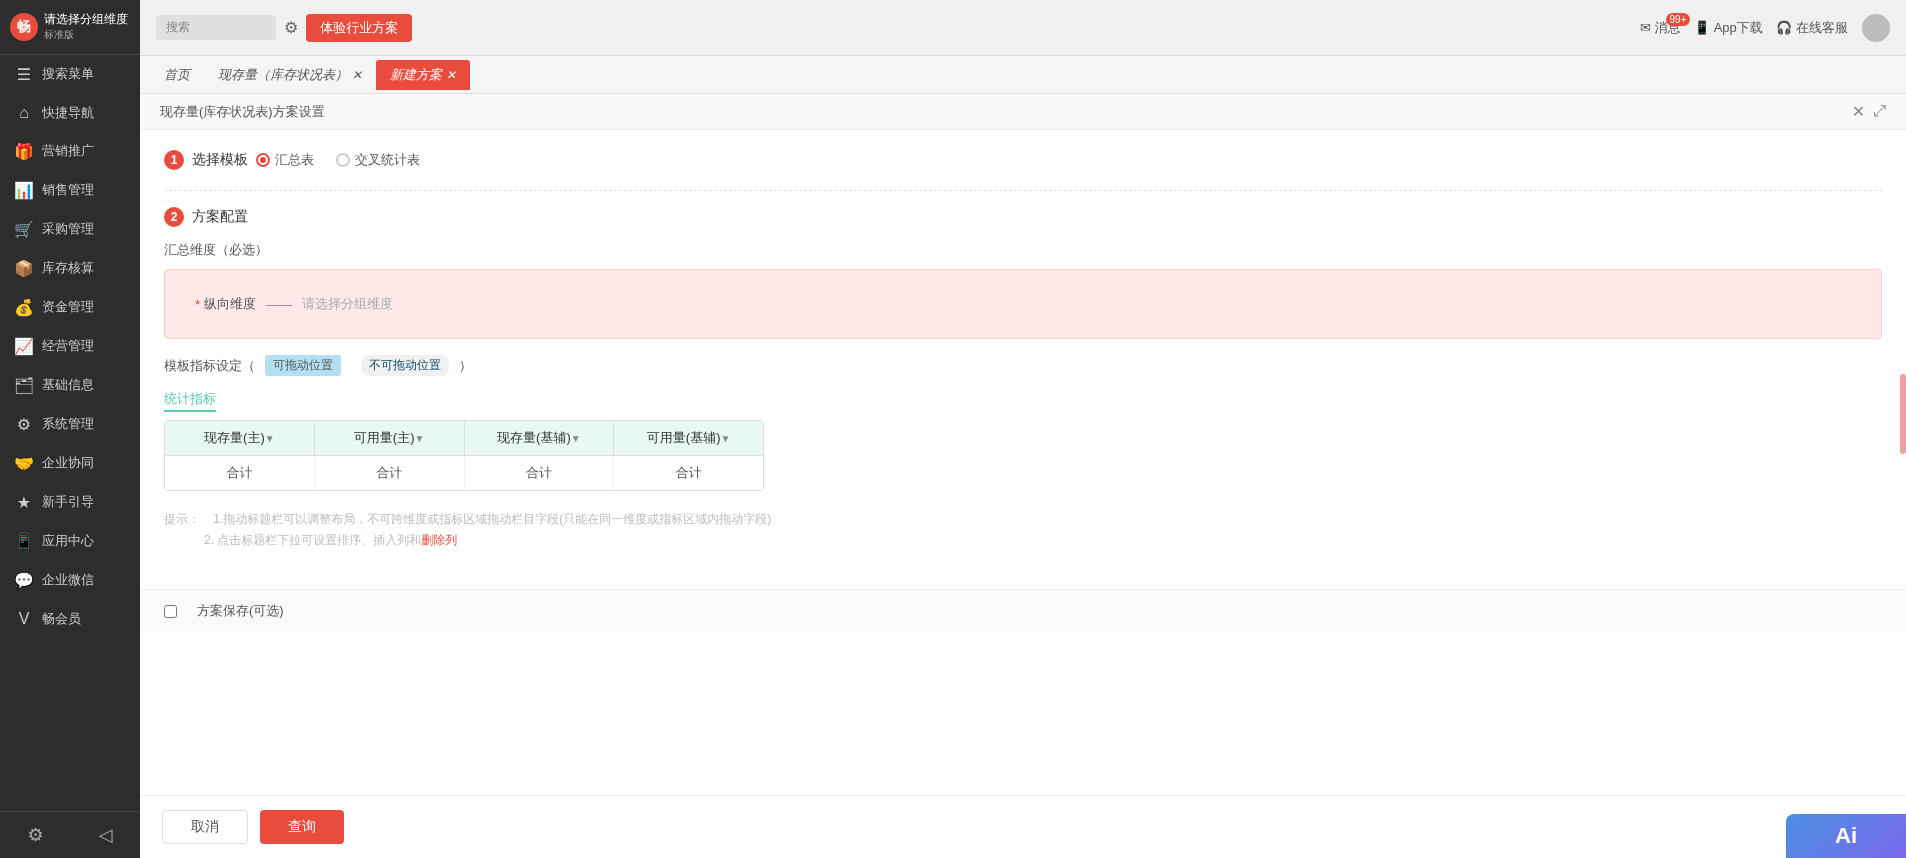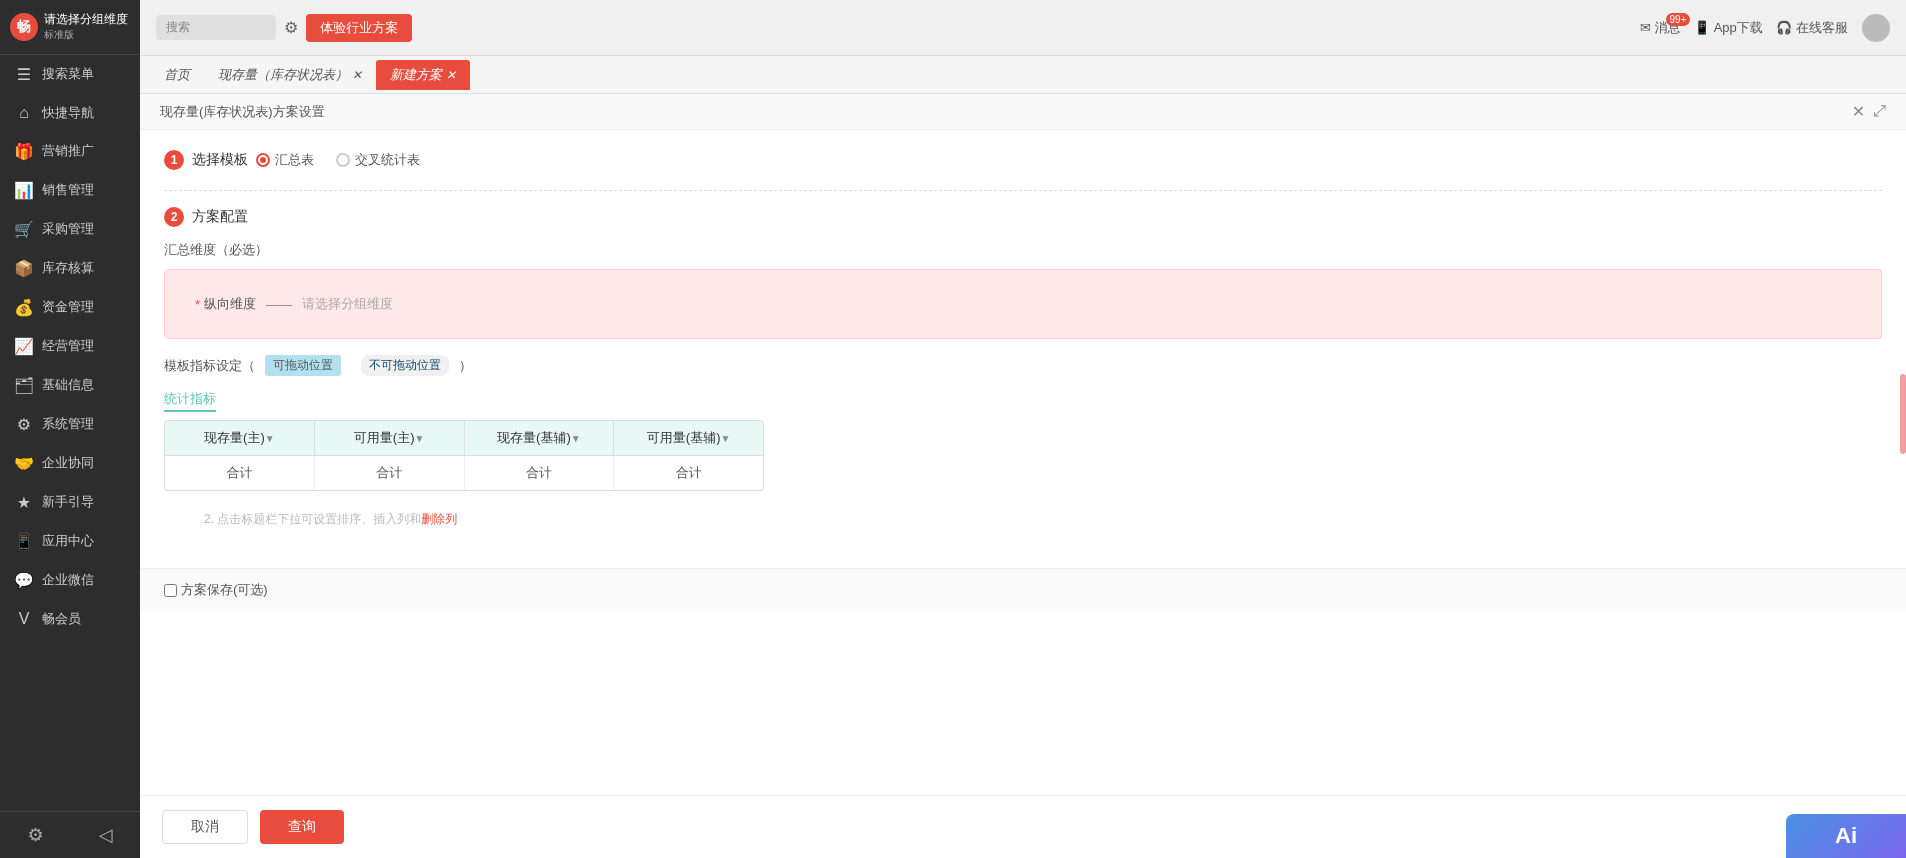--- a/index.html
+++ b/index.html
@@ -263,21 +263,21 @@
     
     .tips-section { margin-top: 20px; }
     .tip-item { font-size: 12px; color: #bbb; margin-bottom: 4px; }
 
     
     .footer-section {
       display: flex; align-items: center;
       padding: 12px 24px;
       border-top: 1px solid #eee;
       background: #fafafa;
-      gap: 4px;
+      gap: 20px;
     }
     .footer-checkbox { cursor: pointer; }
     .footer-label { font-size: 13px; color: #555; }
 
     
     .action-bar {
       display: flex; justify-content: flex-start; gap: 12px;
       padding: 14px 22px;
       border-top: 1px solid #eee;
       background: #fff;
@@ -530,20 +530,24 @@
               <div class="stats-cell">合计</div>
               <div class="stats-cell">合计</div>
               <div class="stats-cell">合计</div>
               <div class="stats-cell">合计</div>
             </div>
           </div>
         </div>
 
         <div class="tips-section">
           <div class="tip-item">
+            <span>提示：&nbsp;&nbsp;&nbsp;</span>
+            <span>1.拖动标题栏可以调整布局，不可跨维度或指标区域拖动栏目字段(只能在同一维度或指标区域内拖动字段)</span>
+          </div>
+          <div class="tip-item">
             <span>&nbsp;&nbsp;&nbsp;&nbsp;&nbsp;&nbsp;&nbsp;&nbsp;&nbsp;&nbsp;&nbsp;&nbsp;2. 点击标题栏下拉可设置排序、插入列和</span><span style="color:#e74c3c;">删除列</span>
           </div>
         </div>
       </div>
 
     </div>
 
     <div class="footer-section">
       <input type="checkbox" class="footer-checkbox" style="">
       <span class="footer-label">方案保存(可选)</span>

